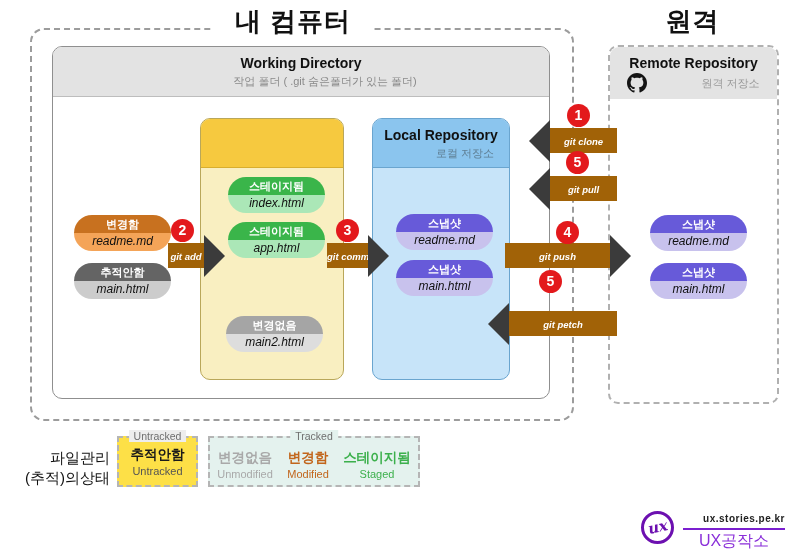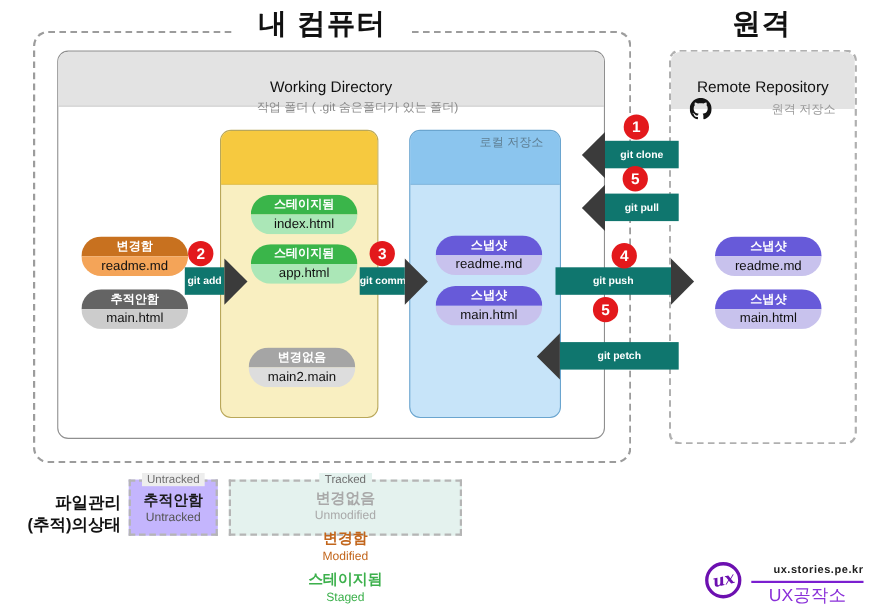--- a/index.html
+++ b/index.html
@@ -11,21 +11,21 @@
               background:#fff;z-index:3;letter-spacing:1px;}
 
   
   .outer-dashed{position:absolute;left:30px;top:28px;width:540px;height:389px;
                 border:2px dashed #9c9c9c;border-radius:14px;z-index:1;}
 
   
   .panel{position:absolute;border-radius:10px;z-index:2;}
   .panel-header{position:absolute;left:0;top:0;width:100%;border-radius:9px 9px 0 0;
                 text-align:center;box-sizing:border-box;}
-  .box-title{font-size:14px;font-weight:normal;padding-top:24px;}
+  .box-title{font-size:14px;font-weight:bold;padding-top:8px;}
   .box-subtitle{font-size:11px;margin-top:3px;padding-left:48px;}
 
   .wd-box{left:52px;top:46px;width:496px;height:351px;background:#fff;border:1px solid #8f8f8f;}
   .wd-header{height:50px;background:#e3e3e3;border-bottom:1px solid #bdbdbd;}
   .wd-header .box-subtitle{color:#8a8a8a;}
 
   .staging-box{left:200px;top:118px;width:142px;height:260px;background:#f9efc1;border:1px solid #b9a75a;}
   .staging-header{height:49px;background:#f6c93f;border-bottom:1px solid #d8ae2e;}
   .staging-header .box-subtitle{color:#8a7c4a;}
 
@@ -36,52 +36,52 @@
   .remote-box{left:608px;top:45px;width:167px;height:355px;background:#fff;border:2px dashed #b0b0b0;}
   .remote-header{height:52px;background:#e3e3e3;}
   .remote-sub-row{display:flex;align-items:center;justify-content:center;gap:6px;margin-top:2px;}
   .remote-sub-row .box-subtitle{color:#9a9a9a;margin-top:0;}
   .gh-icon{width:20px;height:20px;display:inline-block;}
 
   
   .pill{position:absolute;width:97px;height:36px;border-radius:18px;overflow:hidden;z-index:4;
         text-align:center;}
   .pill-status{height:18px;line-height:19px;font-size:11px;font-weight:bold;color:#fff;}
-  .pill-name{height:18px;line-height:17px;font-size:12px;color:#111;}
+  .pill-name{height:18px;line-height:17px;font-size:12px;color:#111;font-style:italic;}
   .pill-orange .pill-status{background:#c8711f;}  .pill-orange .pill-name{background:#f4a458;}
   .pill-dgray  .pill-status{background:#646464;}  .pill-dgray  .pill-name{background:#cccccc;}
   .pill-green  .pill-status{background:#3ab54a;}  .pill-green  .pill-name{background:#abe7b7;}
   .pill-lgray  .pill-status{background:#a5a5a5;}  .pill-lgray  .pill-name{background:#dddddd;}
   .pill-purple .pill-status{background:#675ad9;}  .pill-purple .pill-name{background:#c8c2ed;}
 
   
-  .arrow{position:absolute;height:25px;background:#0f766e;z-index:5;}
+  .arrow{position:absolute;height:25px;background:#a16207;z-index:5;font-style:italic;}
   .arrow-label{position:absolute;left:0;right:0;top:50%;transform:translateY(-50%);
                text-align:center;font-size:9.5px;font-weight:bold;color:#fff;white-space:nowrap;}
   .head-right{position:absolute;right:-21px;top:-8.5px;width:0;height:0;
               border-top:21px solid transparent;border-bottom:21px solid transparent;
               border-left:21px solid #3b3b3b;}
   .head-left{position:absolute;left:-21px;top:-8.5px;width:0;height:0;
              border-top:21px solid transparent;border-bottom:21px solid transparent;
              border-right:21px solid #3b3b3b;}
 
   
   .badge{position:absolute;width:23px;height:23px;border-radius:50%;background:#e3191c;
          color:#fff;font-size:14px;font-weight:bold;text-align:center;line-height:23px;z-index:6;}
 
   
   .legend-label{position:absolute;left:10px;top:448px;width:100px;text-align:right;
-                font-size:15px;font-weight:bold;line-height:1.3;}
+                font-size:15px;font-weight:normal;line-height:1.3;}
   .legend-box{position:absolute;border:2px dashed #b5b5b5;box-sizing:border-box;z-index:2;}
   .legend-group-label{position:absolute;top:-8px;left:50%;transform:translateX(-50%);
                       font-size:10.5px;color:#6f6f6f;padding:0 5px;white-space:nowrap;}
-  .untracked-box{left:117px;top:436px;width:81px;height:51px;background:#c4b5fd;text-align:center;}
+  .untracked-box{left:117px;top:436px;width:81px;height:51px;background:#fde047;text-align:center;}
   .untracked-box .legend-group-label{background:#ededed;}
   .tracked-box{left:208px;top:436px;width:212px;height:51px;background:#e4f2ee;
-               display:flex;justify-content:space-around;align-items:center;flex-direction:column;}
+               display:flex;justify-content:space-around;align-items:center;}
   .tracked-box .legend-group-label{background:#e4f2ee;}
   .legend-item{text-align:center;padding-top:6px;}
   .legend-ko{font-size:13.5px;font-weight:bold;}
   .legend-en{font-size:11px;margin-top:1px;}
   .c-black{color:#1a1a1a;} .c-gray{color:#a9a9a9;} .c-orange{color:#c2661c;} .c-green{color:#3cb04c;}
   .untracked-box .legend-ko{margin-top:8px;} .untracked-box .legend-en{color:#555;}
 
   
   .logo-circle{position:absolute;left:641px;top:511px;width:27px;height:27px;border-radius:50%;
                border:3px solid #6c10b0;background:#fff;text-align:center;z-index:2;}
@@ -124,26 +124,27 @@
     <div class="pill pill-green" style="left:27px;top:58px;">
       <div class="pill-status">스테이지됨</div>
       <div class="pill-name">index.html</div>
     </div>
     <div class="pill pill-green" style="left:27px;top:103px;">
       <div class="pill-status">스테이지됨</div>
       <div class="pill-name">app.html</div>
     </div>
     <div class="pill pill-lgray" style="left:25px;top:197px;">
       <div class="pill-status">변경없음</div>
-      <div class="pill-name">main2.main</div>
+      <div class="pill-name">main2.html</div>
     </div>
   </div>
 
   <div class="panel local-box">
     <div class="panel-header local-header">
+      <div class="box-title">Local Repository</div>
       <div class="box-subtitle">로컬 저장소</div>
     </div>
     <div class="pill pill-purple" style="left:23px;top:95px;">
       <div class="pill-status">스냅샷</div>
       <div class="pill-name">readme.md</div>
     </div>
     <div class="pill pill-purple" style="left:23px;top:141px;">
       <div class="pill-status">스냅샷</div>
       <div class="pill-name">main.html</div>
     </div>

